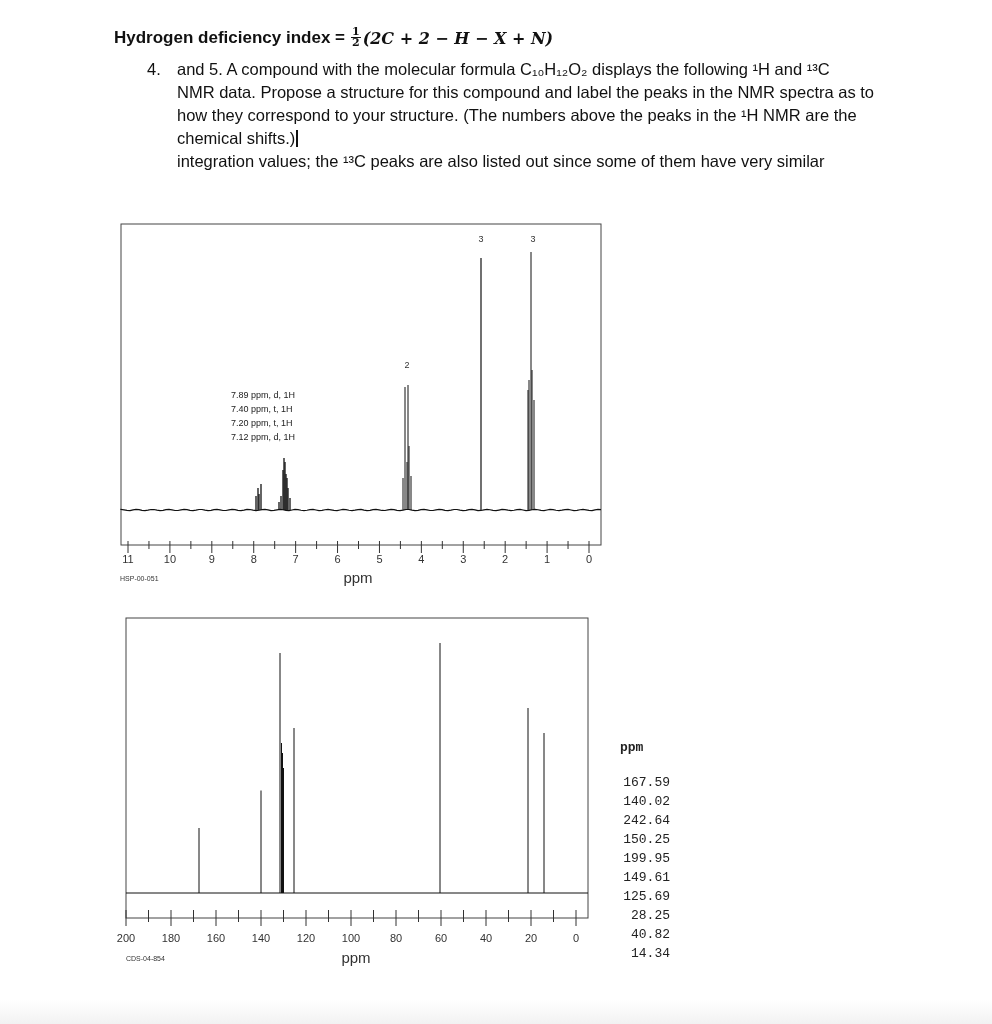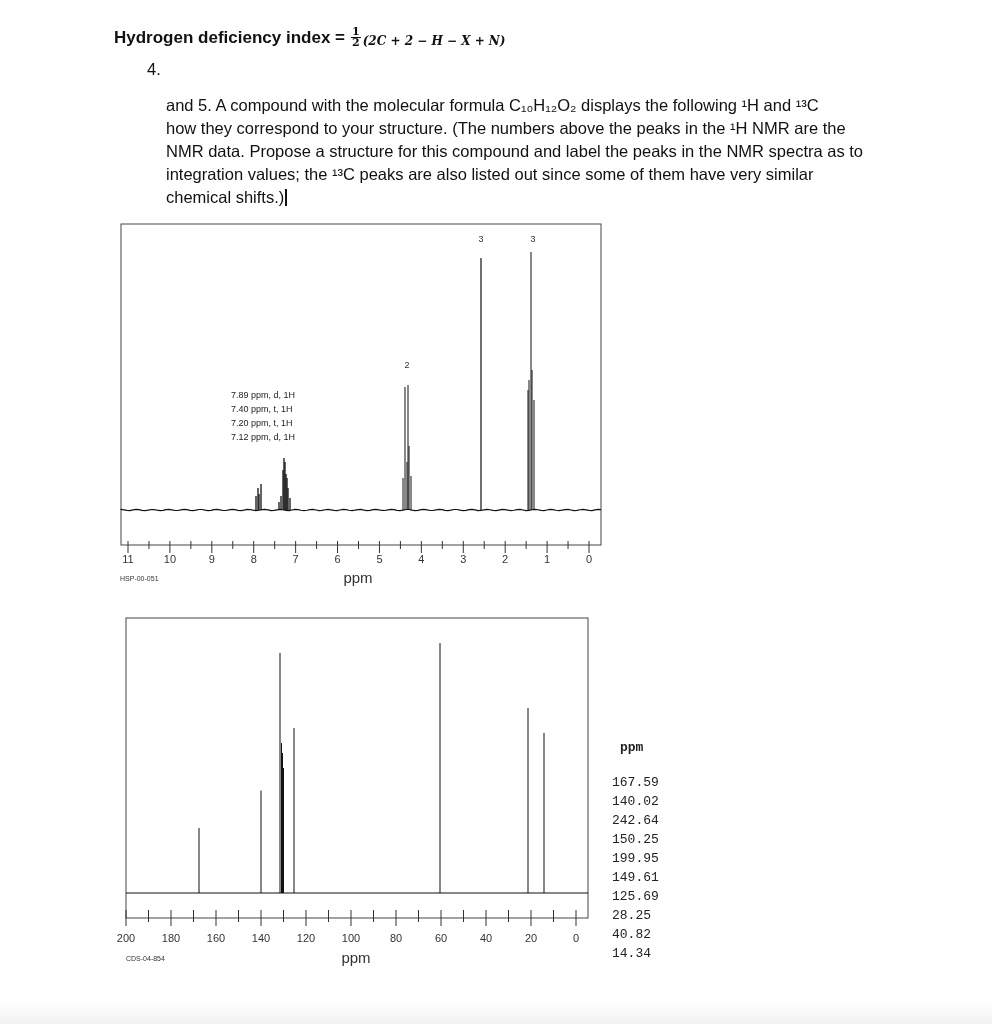--- a/index.html
+++ b/index.html
@@ -2,52 +2,52 @@
 <html><head>
 <meta charset="utf-8">
 <style>
   html, body { margin:0; padding:0; }
   body { width:992px; height:1024px; position:relative; background:#ffffff; overflow:hidden;
          font-family:"Liberation Sans", sans-serif; color:#111; }
   .abs { position:absolute; }
   .hdi { left:114px; top:27px; font-size:17px; font-weight:bold; white-space:nowrap; display:flex; align-items:flex-end; }
   .frac { display:inline-flex; flex-direction:column; align-items:center; font-family:"DejaVu Serif", serif; font-size:11px; line-height:10px; margin:0 2px 0 6px; }
   .frac .num { border-bottom:1px solid #111; padding:0 1px; }
-  .formula { font-family:"DejaVu Serif", serif; font-style:italic; font-weight:bold; font-size:12px; }
+  .formula { font-family:"DejaVu Serif", serif; font-style:italic; font-weight:bold; font-size:16px; }
   .q { left:147px; top:58px; font-size:16.5px; line-height:23px; }
   .qnum { position:absolute; left:0; top:0; white-space:nowrap; }
-  .qtext { position:absolute; left:19px; top:0; width:760px;margin-top:36px; }
+  .qtext { position:absolute; left:30px; top:0; width:760px; }
   .qtext .line { white-space:nowrap; }
   .caret { display:inline-block; width:1.5px; height:17px; background:#111; vertical-align:-3px; margin-left:1px; }
   svg text { font-family:"Liberation Sans", sans-serif; }
   .cshifts { left:612px; top:740px; font-family:"Liberation Mono", monospace; font-size:13px; color:#222; }
   .cshifts .hdr { font-weight:bold; margin-left:8px; margin-bottom:18px; }
-  .cshifts .val { text-align:left; width:58px; line-height:19px; }
+  .cshifts .val { text-align:right; width:58px; line-height:19px; }
   .footer-fade { left:0; top:1000px; width:992px; height:24px; background:linear-gradient(#ffffff,#f2f2f2); }
 </style>
 </head>
 <body>
 
 <div class="abs hdi">
   <span>Hydrogen deficiency index =</span>
   <span class="frac">
     <span class="num">1</span>
     <span class="den">2</span>
   </span>
   <span class="formula">(2C + 2 − H − X + N)</span>
 </div>
 
 <div class="abs q">
   <span class="qnum">4.</span>
   <div class="qtext">
     <div class="line">and 5.    A compound with the molecular formula C₁₀H₁₂O₂ displays the following ¹H and ¹³C</div>
+    <div class="line">NMR data. Propose a structure for this compound and label the peaks in the NMR spectra as to</div>
     <div class="line">how they correspond to your structure. (The numbers above the peaks in the ¹H NMR are the</div>
-    <div class="line">NMR data. Propose a structure for this compound and label the peaks in the NMR spectra as to</div>
+    <div class="line"><span>chemical shifts.)</span><span class="caret"></span></div>
     <div class="line">integration values; the ¹³C peaks are also listed out since some of them have very similar</div>
-    <div class="line"><span>chemical shifts.)</span><span class="caret"></span></div>
   </div>
 </div>
 
 <svg class="abs" style="left:0;top:0;" width="992" height="1024" id="h1svg">
     <rect x="121" y="224" width="480" height="321" fill="none" stroke="#444" stroke-width="1"></rect>
     <path d="M121 510 L121 509.40165622313515 L124 509.81508464449144 L127 510.4585559995287 L130 510.5315632787273 L133 509.9432821768762 L136 509.4255605717609 L139 509.6224671863015 L142 510.28904142679545 L145 510.59603526579986 L148 510.1615347018933 L151 509.52607777818304 L154 509.4802011948589 L157 510.08097746375273 L160 510.58101416306084 L163 510.3582433799233 L166 509.6898018851097 L169 509.4072606535566 L172 509.8621135545186 L175 510.48850333161585 L178 510.50717321866523 L181 509.8948970450953 L184 509.4133736260401 L187 509.66163952961415 L190 510.33084092032044 L193 510.58846147890546 L196 510.11400976262 L199 509.49772482653924 L202 509.50629256480903 L205 510.12905432963254 L208 510.59126676359466 L211 510.3179170236569 L214 509.64906435434904 L217 509.41679124998177 L220 509.91005579192625 L223 510.5152149325426 L226 510.4794237625027 L229 509.8472080905649 L232 509.4050723554311 L235 509.70305309309174 L238 510.3704490014113 L241 510.5769898615957 L244 510.06572964949714 L247 509.4726988274968 L250 509.5356541366775 L253 510.17627636998975 L256 510.5976029521672 L259 510.2754848598078 L262 509.6106513387563 L265 509.4301848839818 L268 509.9585937986111 L271 510.5385138709476 L274 510.4484987161097 L277 509.800531193702 L280 509.40071174559796 L283 509.7464335630314 L286 510.40760331545573 L289 510.56169639916516 L292 510.0170141586372 L295 509.45116554738655 L298 509.5680914263189 L301 510.22233079713675 L304 510.59998075935573 L307 510.2312279490483 L310 509.5748172771111 L313 509.4473528392755 L316 510.0074060702342 L319 510.55824582014344 L322 510.4146029197194 L325 509.7551755312921 L328 509.40032068019434 L331 509.7914935974044 L334 510.44205776101705 L337 510.5426823919116 L340 509.96818596999265 L343 509.43326761759084 L346 509.6033895767566 L349 510.26691255738126 L352 510.5983844351248 L355 510.1854394387449 L358 509.5417995258087 L361 509.46818139936545 L364 510.0561692857901 L367 510.57428008034003 L370 510.37796089111384 L373 509.71144152857397 L376 509.4039017495455 L379 509.83793472914215 L382 510.4735841199524 L385 510.5200737841465 L388 509.9195685099994 L391 509.4191235897865 L394 509.6413147813452 L397 510.30972635163016 L400 510.5928245531506 L403 510.1384226212192 L406 509.51181678666705 L409 509.4925326007689 L412 510.1045604492093 L415 510.5865104443695 L418 510.3388153384714 L421 509.6696188692944 L424 509.4114312334905 L427 509.8854493431123 L430 510.5019735690761 L433 510.49402032996966 L436 509.87148380927636 L439 509.4088271506868 L442 509.6816158324504 L445 510.3504885913813 L448 510.5833379407835 L451 510.09048892481104 L454 509.4850676582977 L457 509.52024514685587 L460 510.15225902880826 L463 510.59485590117737 L466 510.29742555272475 L469 509.6299845769108 L472 509.4228592584987 L475 509.9337227136885 L478 510.52703806335495 L481 510.46469460133295 L484 509.8242503695705 L487 509.4024465014823 L490 509.72402578538953 L493 510.3889292771468 L496 510.56998743511235 L499 510.0419558510502 L502 509.4617293206348 L505 509.55113547623966 L508 510.19894908041545 L511 510.5992611724208 L514 510.25406569007885 L517 509.5928011796528 L520 509.4381101280207 L523 509.98243508941914 L526 510.54861158147474 L529 510.4322908449648 L532 509.7781810540759 L535 509.40002390609243 L538 509.7682637266102 L541 510.4247937868664 L544 510.55286146674626 L547 509.9931448716011 L550 509.44195636133725 L553 509.5849989786447 L556 510.24432134011187 L559 510.59969707861944 L562 510.2090229560644 L565 509.55831497159744 L568 509.4570828238841 L571 510.0312638109858 L574 510.5665512255259 L577 510.3970236957253 L580 509.7335810151017 L583 509.4015754112192 L586 509.8140366343957 L589 510.45784456246395 L592 510.5320734740714 L595 509.94437929891 L598 509.42587975183636 L601 509.62161135019664" fill="none" stroke="#111" stroke-width="1.2"></path>
     <line x1="256" y1="510" x2="256" y2="496" stroke="#111" stroke-width="1.3"></line>
     <line x1="258" y1="510" x2="258" y2="488" stroke="#111" stroke-width="1.3"></line>
     <line x1="259" y1="510" x2="259" y2="494" stroke="#111" stroke-width="1.3"></line>
     <line x1="261" y1="510" x2="261" y2="484" stroke="#111" stroke-width="1.3"></line>

